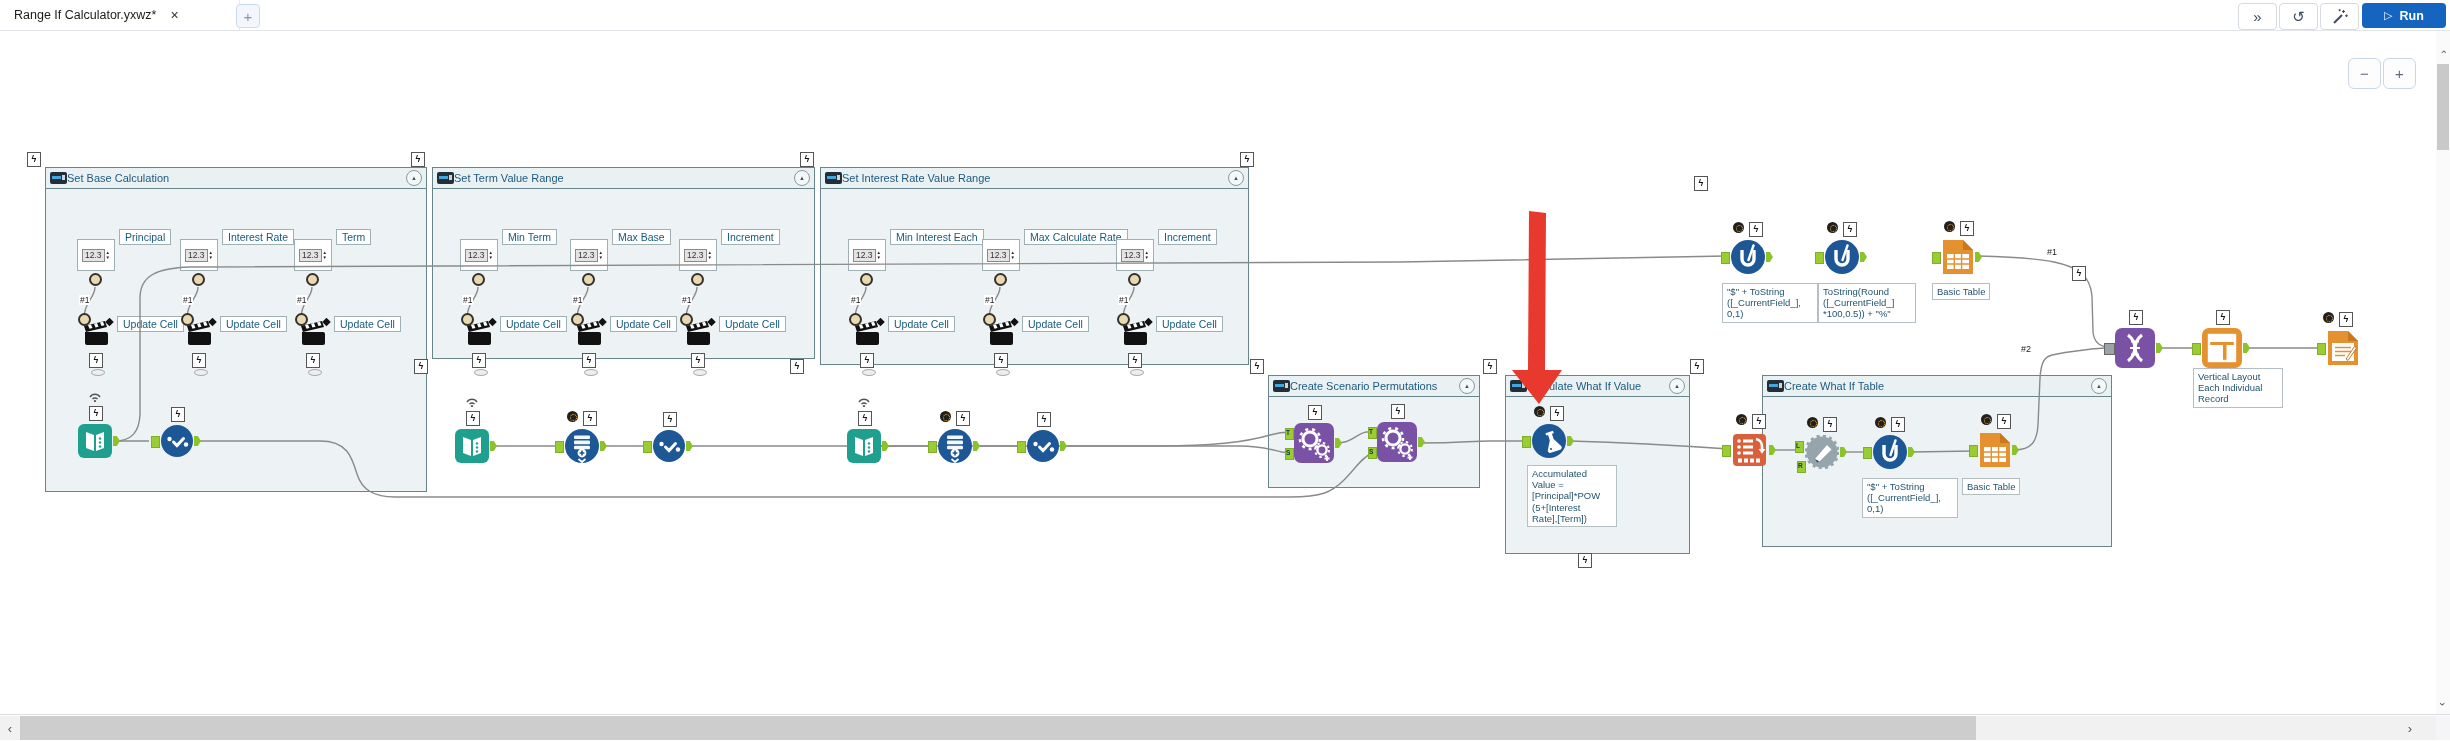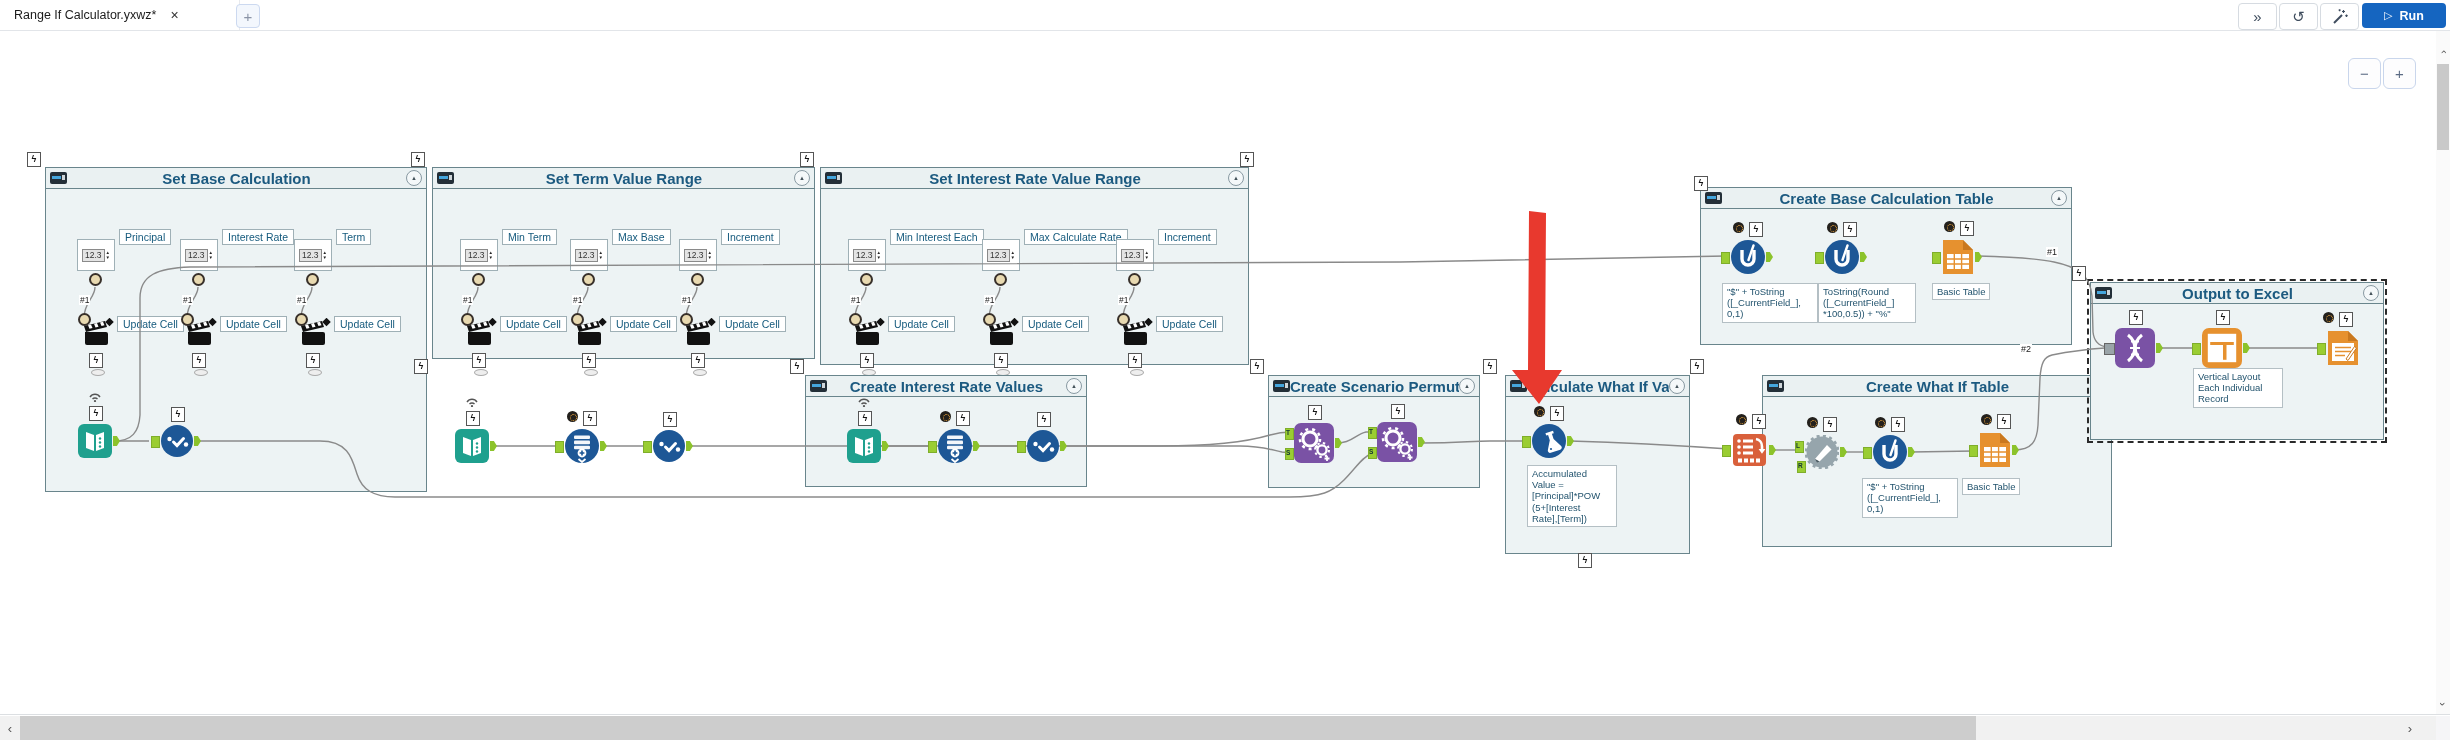--- a/index.html
+++ b/index.html
@@ -26,21 +26,21 @@
   .corner{position:absolute;left:2436px;top:716px;width:14px;height:24px;background:#f5f5f7;z-index:40;}
   .canvline{position:absolute;left:0;top:714px;width:2450px;height:1px;background:#dcdfe2;z-index:39;}
 
   
   .cont{position:absolute;background:#edf3f4;border:1px solid #69858c;z-index:1;}
   .cont.selected{outline:2px dashed #2a2a2a;outline-offset:1px;}
   .chead{height:20px;display:flex;align-items:center;border-bottom:1px solid #69858c;padding:0 4px;background:#eaf1f2;}
   .cicon{width:17px;height:12px;background:#232f38;border-radius:2px;position:relative;flex:0 0 auto;}
   .cicon:before{content:"";position:absolute;left:2px;top:4px;width:9px;height:3px;background:#45a6dd;}
   .cicon:after{content:"";position:absolute;right:2px;top:3px;width:3px;height:5px;background:#cfd6da;}
-  .ctitle{flex:1;text-align:center;font-weight:bold;font-size:15px;color:#1c5a80;white-space:nowrap;overflow:hidden;}
+  .ctitle{flex:1;font-weight:normal;font-size:11px;color:#1c5a80;white-space:nowrap;overflow:hidden;}
   .ccollapse{width:14px;height:14px;border:1px solid #8899a2;border-radius:50%;background:#f4f8f9;color:#44525a;font-size:6px;display:flex;align-items:center;justify-content:center;flex:0 0 auto;}
 
   
   .param{position:absolute;width:150px;height:152px;top:40px;}
   .numctl{position:absolute;left:2px;top:10px;width:36px;height:30px;border:1px solid #9fb0b6;background:#fff;display:flex;align-items:center;justify-content:center;gap:1px;}
   .numval{background:#e4e4e4;border:1px solid #8a8a8a;font-size:8.5px;color:#333;padding:0 2px;line-height:11px;}
   .spin{display:flex;flex-direction:column;font-size:4.5px;color:#222;line-height:5px;}
   .plabel,.alabel{position:absolute;border:1px solid #9fb0b6;background:#fff;font-size:10.5px;color:#155a7d;padding:1px 5px;white-space:nowrap;}
   .plabel{left:44px;top:0;}
   .alabel{left:42px;top:87px;}
@@ -365,36 +365,22 @@
             <path d="M6 7.2 l3 -0.7 l1.5 3.6 l-3 0.7 z M12 5.8 l3 -0.7 l1.5 3.6 l-3 0.7 z M18 4.4 l3 -0.7 l1.5 3.6 l-3 0.7 z" fill="#fff"></path>
             <rect x="24.5" y="1" width="6" height="6" fill="#111" transform="rotate(45 27.5 4)"></rect>
           </svg>
         <div class="alabel">Update Cell</div>
         <div class="lbox">ϟ</div>
         <div class="seat"></div>
       </div>
     </div>
   </div>
 
-  <div class="cont" style="left:1700px;top:187px;width:370px;height:156px;">
-    <div class="chead">
-        <span class="cicon"></span>
-        <span class="ctitle">Create Base Calculation Table</span>
-        <span class="ccollapse">▲</span>
-      </div>
-  </div>
-
-
-  <div class="cont" style="left:805px;top:375px;width:280px;height:110px;">
-    <div class="chead">
-        <span class="cicon"></span>
-        <span class="ctitle">Create Interest Rate Values</span>
-        <span class="ccollapse">▲</span>
-      </div>
-  </div>
+
+
 
   <div class="cont" style="left:1268px;top:375px;width:210px;height:111px;">
     <div class="chead">
         <span class="cicon"></span>
         <span class="ctitle">Create Scenario Permutations</span>
         <span class="ccollapse">▲</span>
       </div>
   </div>
 
   <div class="cont" style="left:1505px;top:375px;width:183px;height:177px;">
@@ -406,27 +392,20 @@
   </div>
 
   <div class="cont" style="left:1762px;top:375px;width:348px;height:170px;">
     <div class="chead">
         <span class="cicon"></span>
         <span class="ctitle">Create What If Table</span>
         <span class="ccollapse">▲</span>
       </div>
   </div>
 
-  <div class="cont selected" style="left:2090px;top:282px;width:292px;height:156px;">
-    <div class="chead">
-        <span class="cicon"></span>
-        <span class="ctitle">Output to Excel</span>
-        <span class="ccollapse">▲</span>
-      </div>
-  </div>
 
   <svg class="wires" width="2450" height="741">
     <path class="w" d="M114 441 L149 441"></path>
     <path class="w" d="M114 441 C132 441 139 432 140 415 L140 298 C140 275 158 268 190 267 L1400 262 C1550 260 1660 258 1726 256"></path>
     <path class="w" d="M194 441 L320 441 C348 441 352 458 357 474 C362 490 374 497 395 497 L1290 497 C1322 497 1332 492 1344 480 C1356 468 1362 457 1371 454 L1373 453"></path>
     <path class="w" d="M490 446 L560 446"></path>
     <path class="w" d="M602 446 L648 446"></path>
     <path class="w" d="M690 446 L1160 446 C1220 446 1250 441 1270 435 C1280 432 1285 432 1291 432"></path>
     <path class="w" d="M863 446 L933 446"></path>
     <path class="w" d="M975 446 L1020 446"></path>

